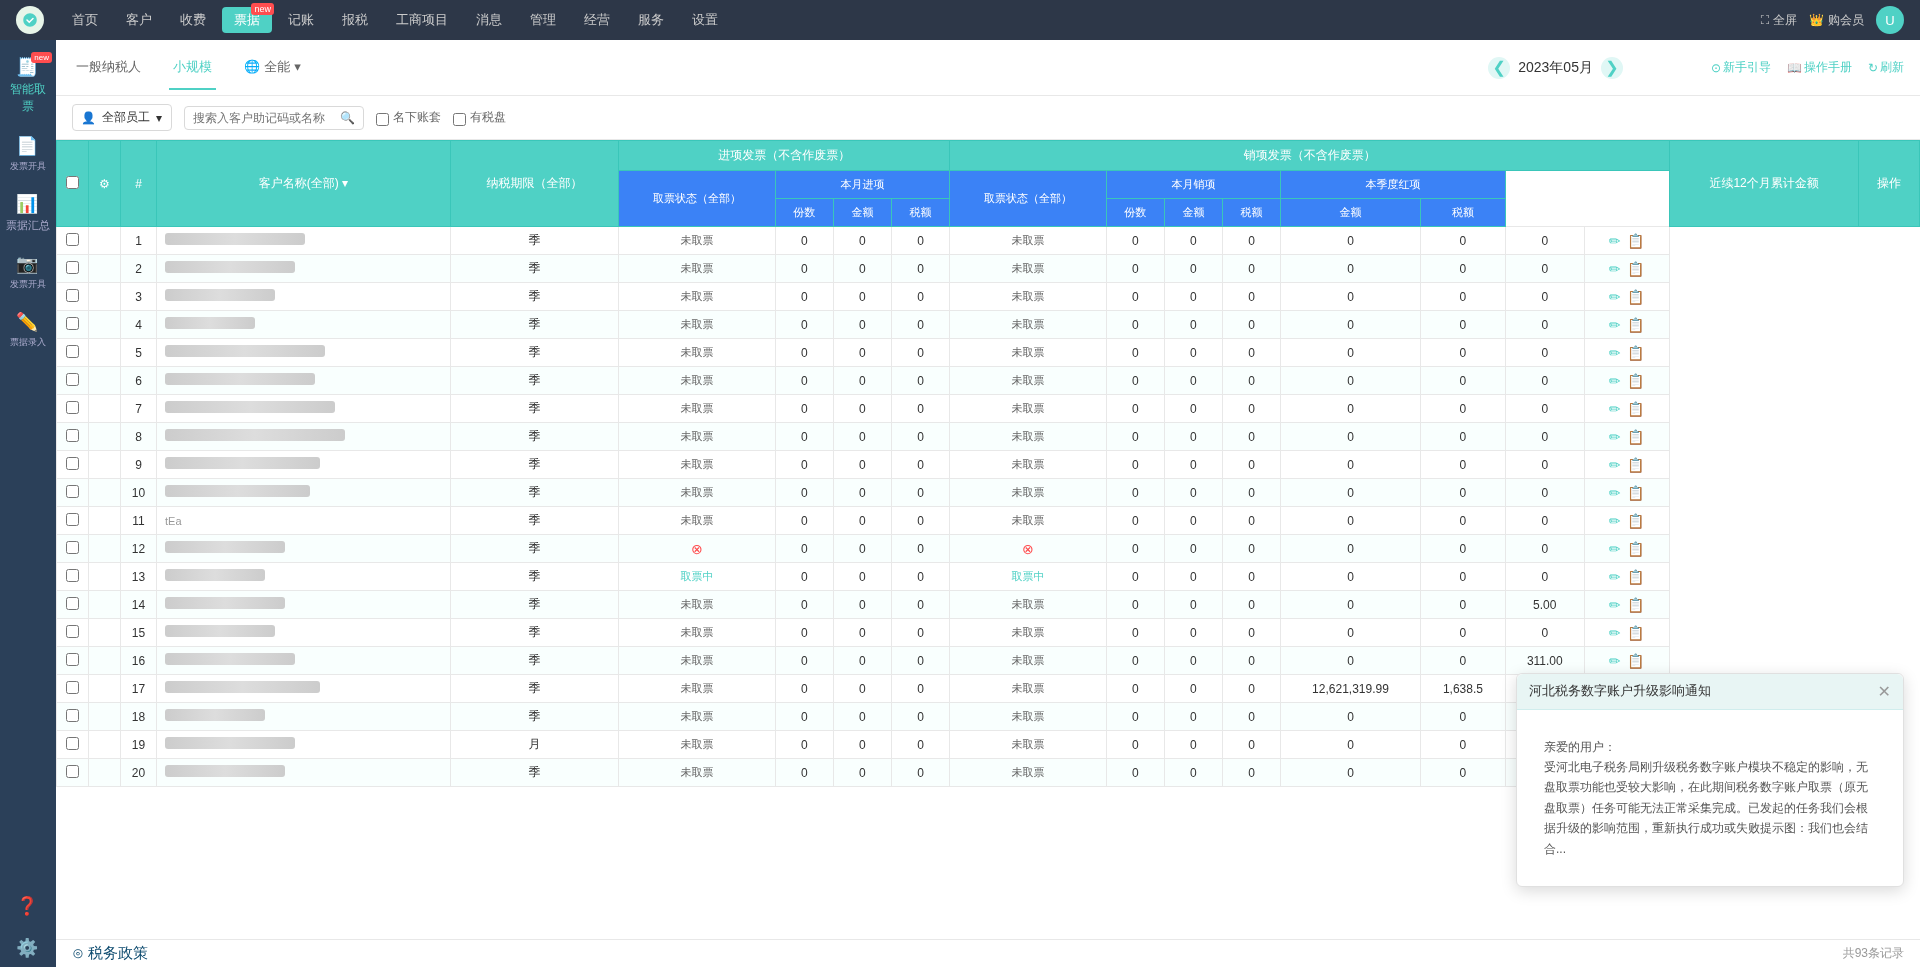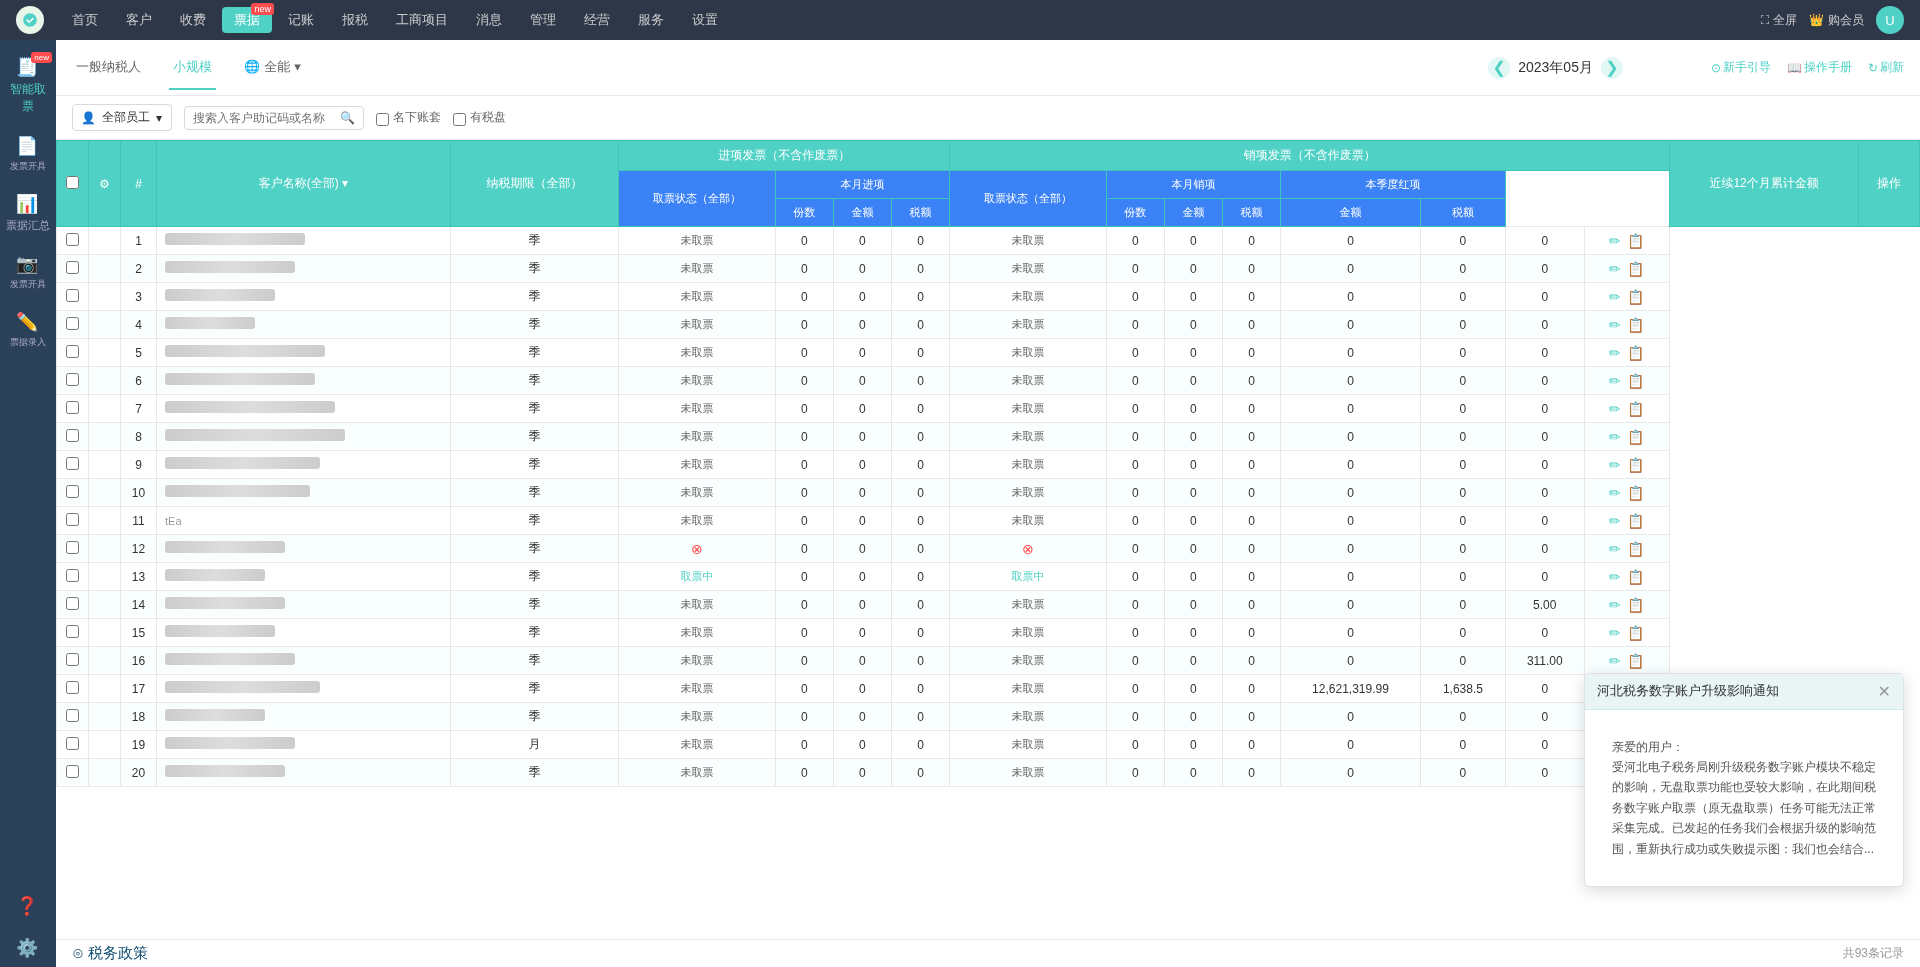--- a/index.html
+++ b/index.html
@@ -62,21 +62,21 @@
     .status-tag { font-size: 11px; color: #666; }
     .status-error { color: #ff4d4f; font-size: 14px; }
     .status-getting { color: #4fd1c5; font-size: 11px; }
     .action-btn { color: #4fd1c5; cursor: pointer; font-size: 14px; margin: 0 2px; }
     .col-check { width: 32px; }
     .col-num { width: 36px; }
     .col-setting { width: 32px; }
     .tax-policy { color: #0c4a6e; font-size: 15px; cursor: pointer; text-align: center; }
 
     
-    .notification-popup { position: fixed; right: 16px; bottom: 80px; width: 320px; background: #fff; border: 1px solid #e0e0e0; border-radius: 6px; box-shadow: 0 4px 16px rgba(0,0,0,0.15); z-index: 100; }
+    .notification-popup { position: fixed; right: 16px; bottom: 80px; width: 388px; background: #fff; border: 1px solid #e0e0e0; border-radius: 6px; box-shadow: 0 4px 16px rgba(0,0,0,0.15); z-index: 100; }
     .notif-header { background: #e8f5f4; padding: 8px 12px; display: flex; align-items: center; justify-content: space-between; border-bottom: 1px solid #d0eded; border-radius: 6px 6px 0 0; }
     .notif-title { font-size: 13px; color: #333; font-weight: 500; }
     .notif-close { cursor: pointer; color: #999; font-size: 16px; }
     .notif-body { padding: 27px; font-size: 12px; color: #555; line-height: 1.7; max-height: 180px; overflow-y: auto; }
   </style>
 </head>
 <body>
 
 <div class="top-nav">
   <div class="logo">

